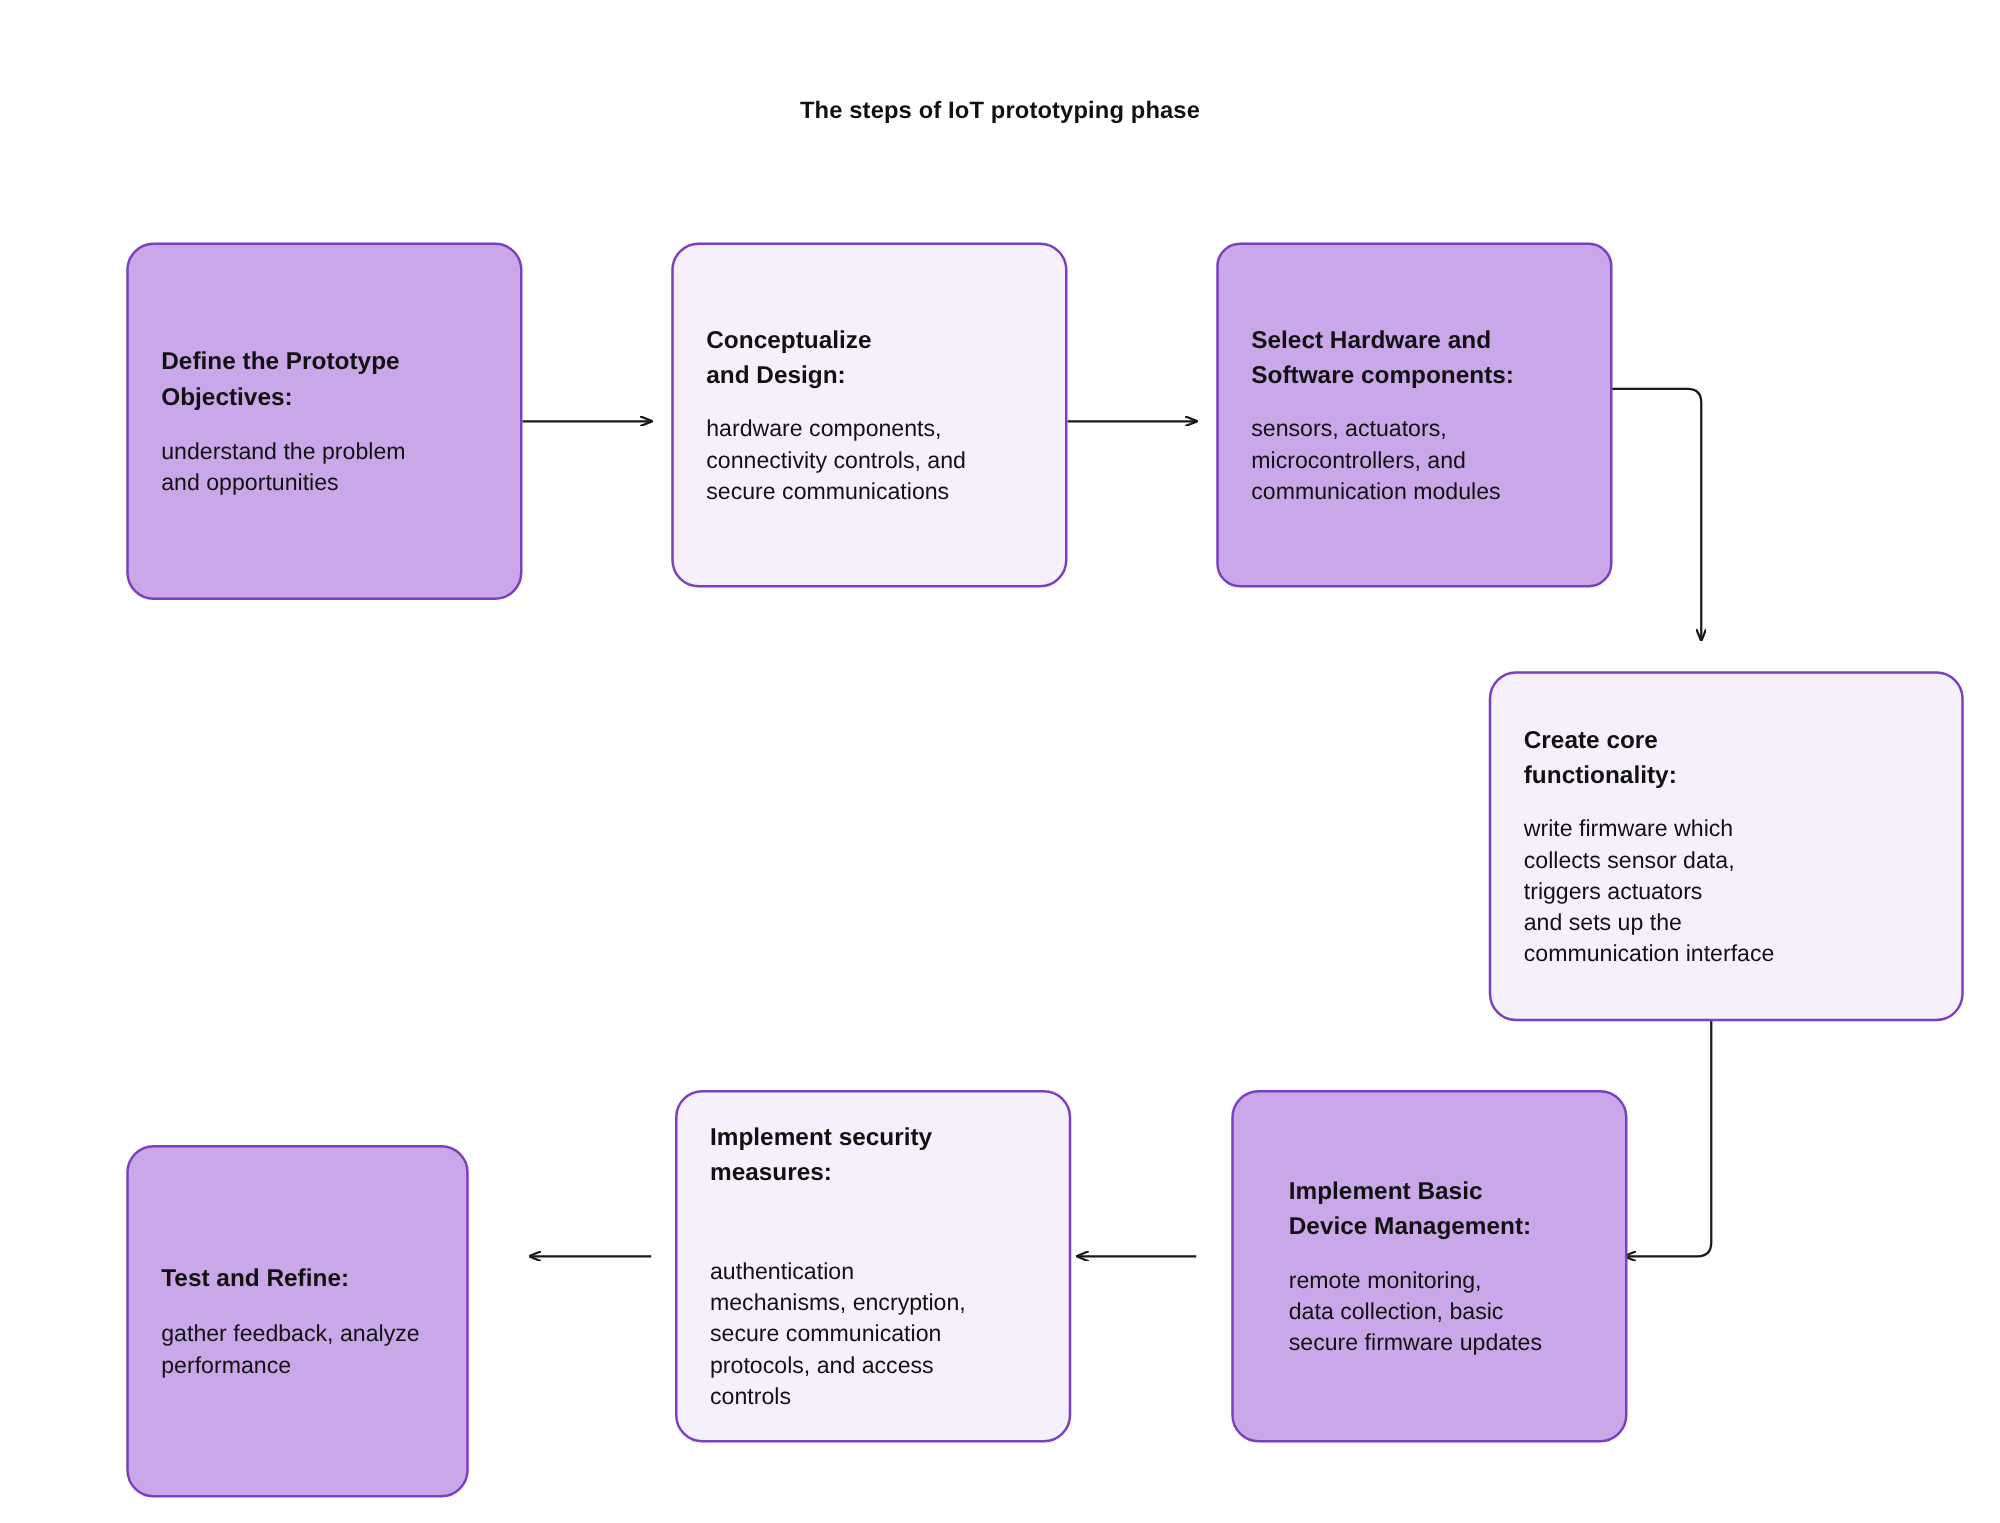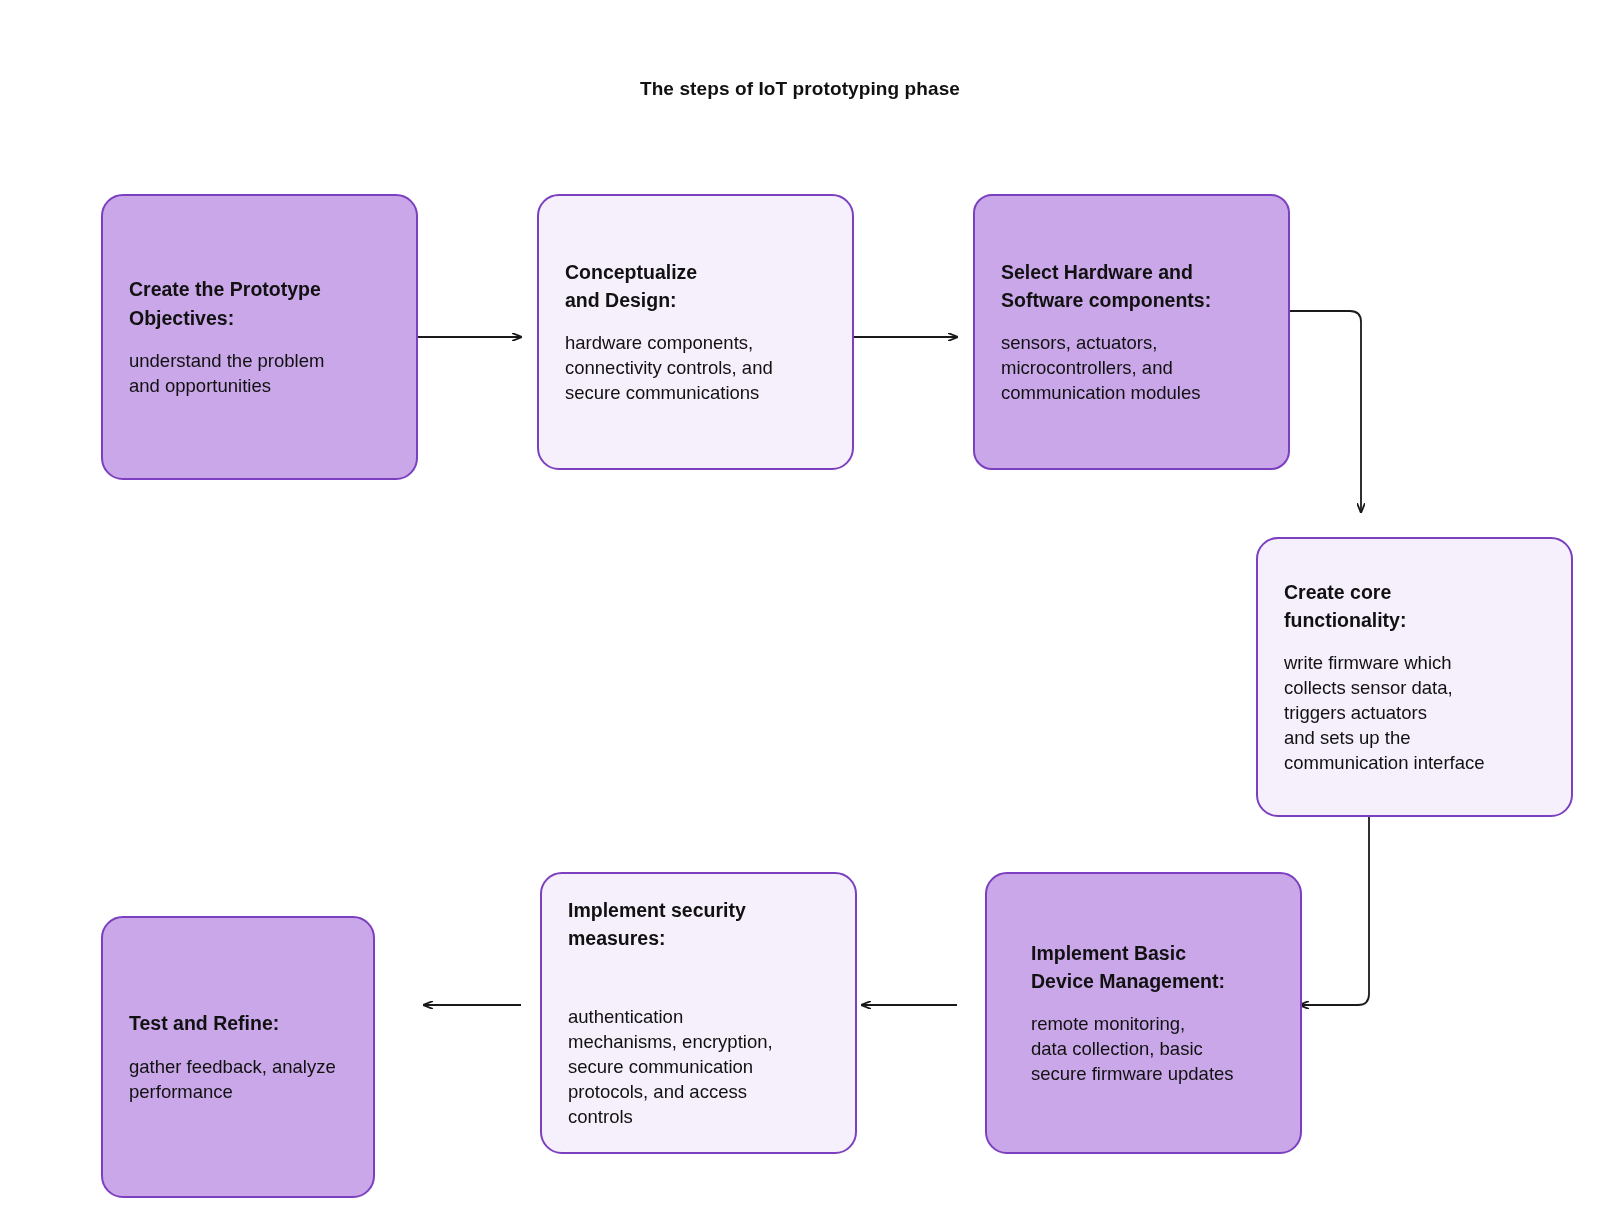--- a/index.html
+++ b/index.html
@@ -96,21 +96,21 @@
   <g>
     <path d="M957,1005 L862,1005" fill="none" stroke="#1a1a1a" stroke-width="1.8" marker-end="url(#arrowhead)"></path>
   </g>
 
   <g>
     <path d="M521,1005 L424,1005" fill="none" stroke="#1a1a1a" stroke-width="1.8" marker-end="url(#arrowhead)"></path>
   </g>
 </svg>
 
 <div class="node filled" style="left:101px; top:194px; width:317px; height:286px;">
-  <div class="heading">Create the Prototype
+  <div class="heading">Define the Prototype
 Objectives:</div>
   <div class="body">understand  the problem
 and opportunities</div>
 </div>
 
 <div class="node light" style="left:537px; top:194px; width:317px; height:276px;">
   <div class="heading">Conceptualize
 and Design:</div>
   <div class="body">hardware components,
 connectivity controls, and
@@ -118,21 +118,21 @@
 </div>
 
 <div class="node filled" style="left:973px; top:194px; width:317px; height:276px;border-radius:19px;">
   <div class="heading">Select Hardware and
 Software components:</div>
   <div class="body">sensors, actuators,
 microcontrollers, and
 communication modules</div>
 </div>
 
-<div class="node light" style="left:1256px; top:537px; width:317px; height:280px;">
+<div class="node light" style="left:1191px; top:537px; width:380px; height:280px;">
   <div class="heading">Create core
 functionality:</div>
   <div class="body">write firmware which
 collects sensor data,
 triggers actuators
 and sets up the
 communication interface</div>
 </div>
 
 <div class="node filled" style="left:985px; top:872px; width:317px; height:282px;padding-left:44px;">

